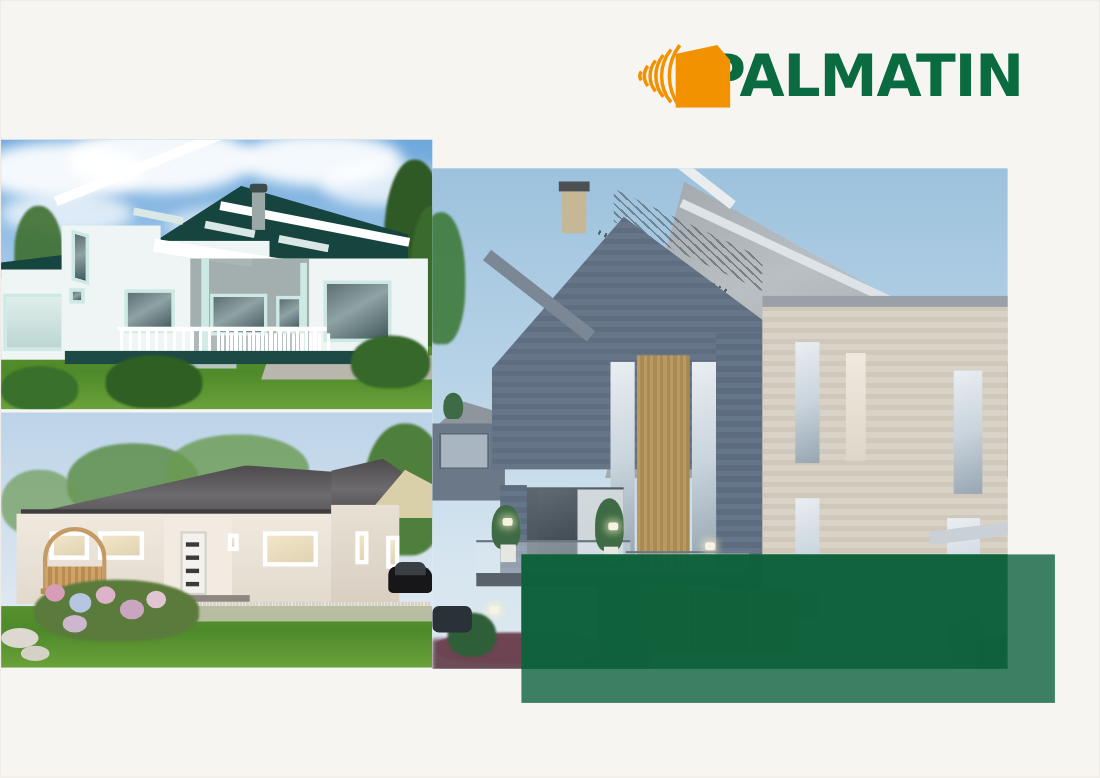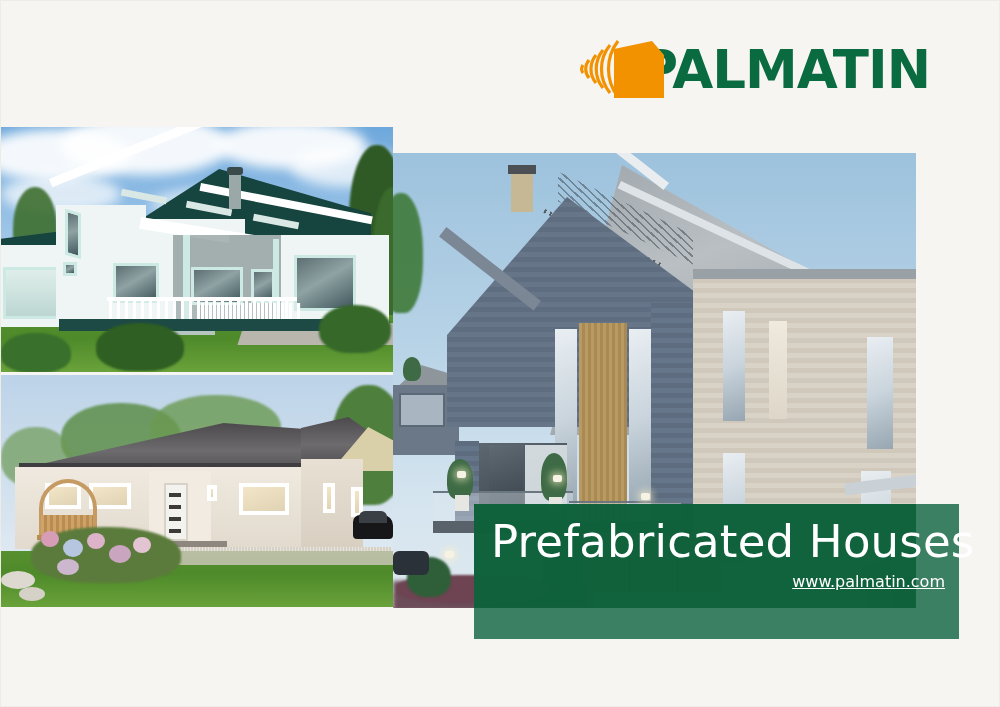--- a/index.html
+++ b/index.html
@@ -291,18 +291,16 @@
     <div style="position:absolute;left:472px;top:416px;width:28px;height:40px;background:#2f7a4a;border-radius:2px;"></div>
     <div style="position:absolute;left:498px;top:424px;width:24px;height:34px;background:#2b6f44;border-radius:2px;"></div>
 
     <div style="position:absolute;left:0px;top:398px;width:36px;height:24px;background:#2a3138;border-radius:6px;"></div>
   </div>
 
   <div id="title-banner">
     <div class="banner-base"></div>
     <div class="banner-over-photo"></div>
     <div class="banner-inner">
-      <div id="banner-title">Prefabricated Houses</div>
-      <div id="banner-url">www.palmatin.com</div>
     </div>
   </div>
 
 </div>
 
 </body></html>

